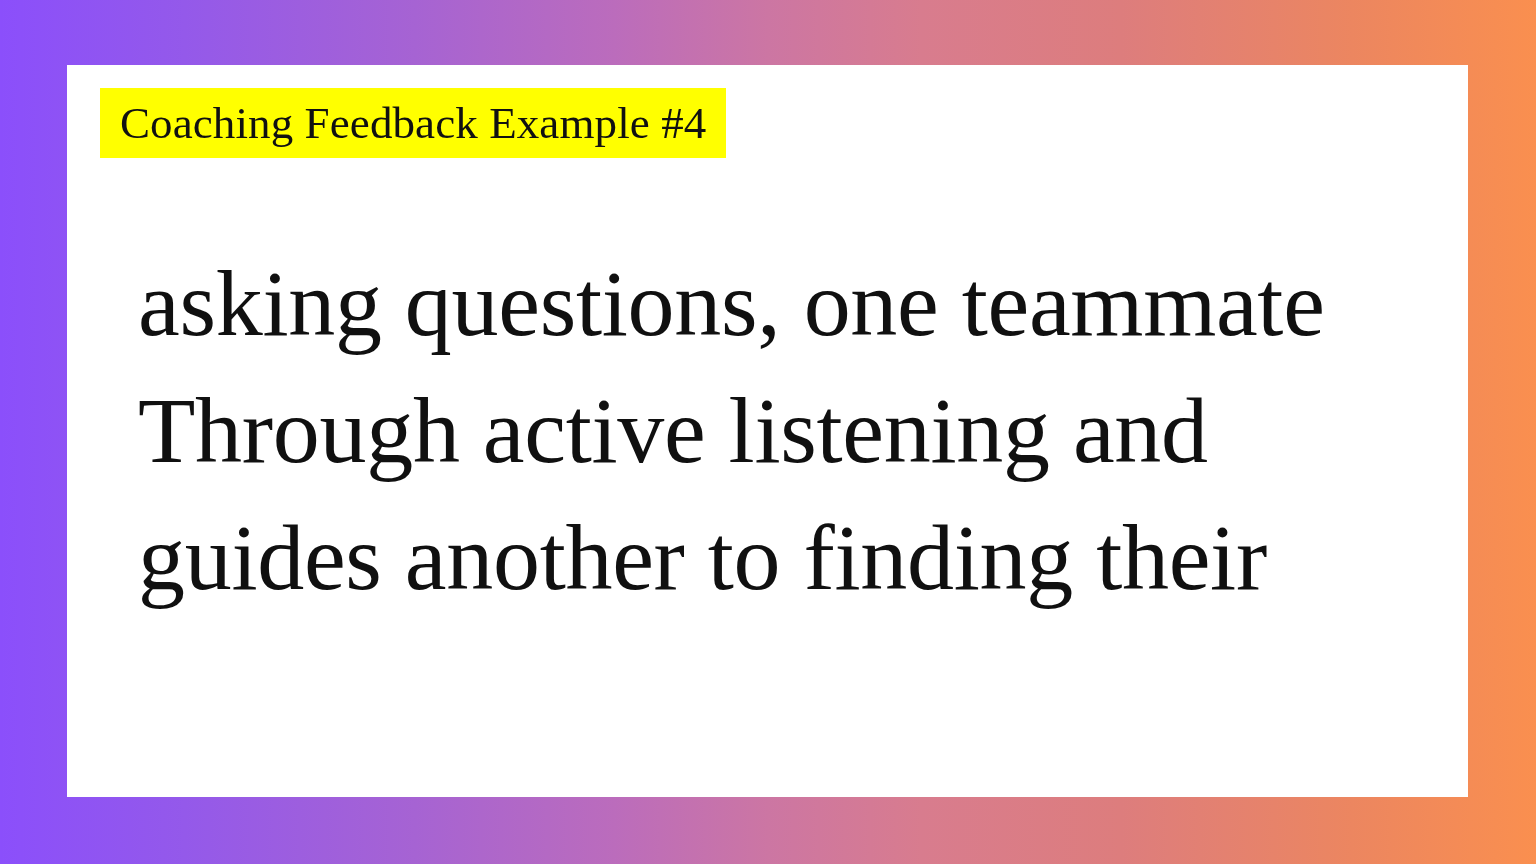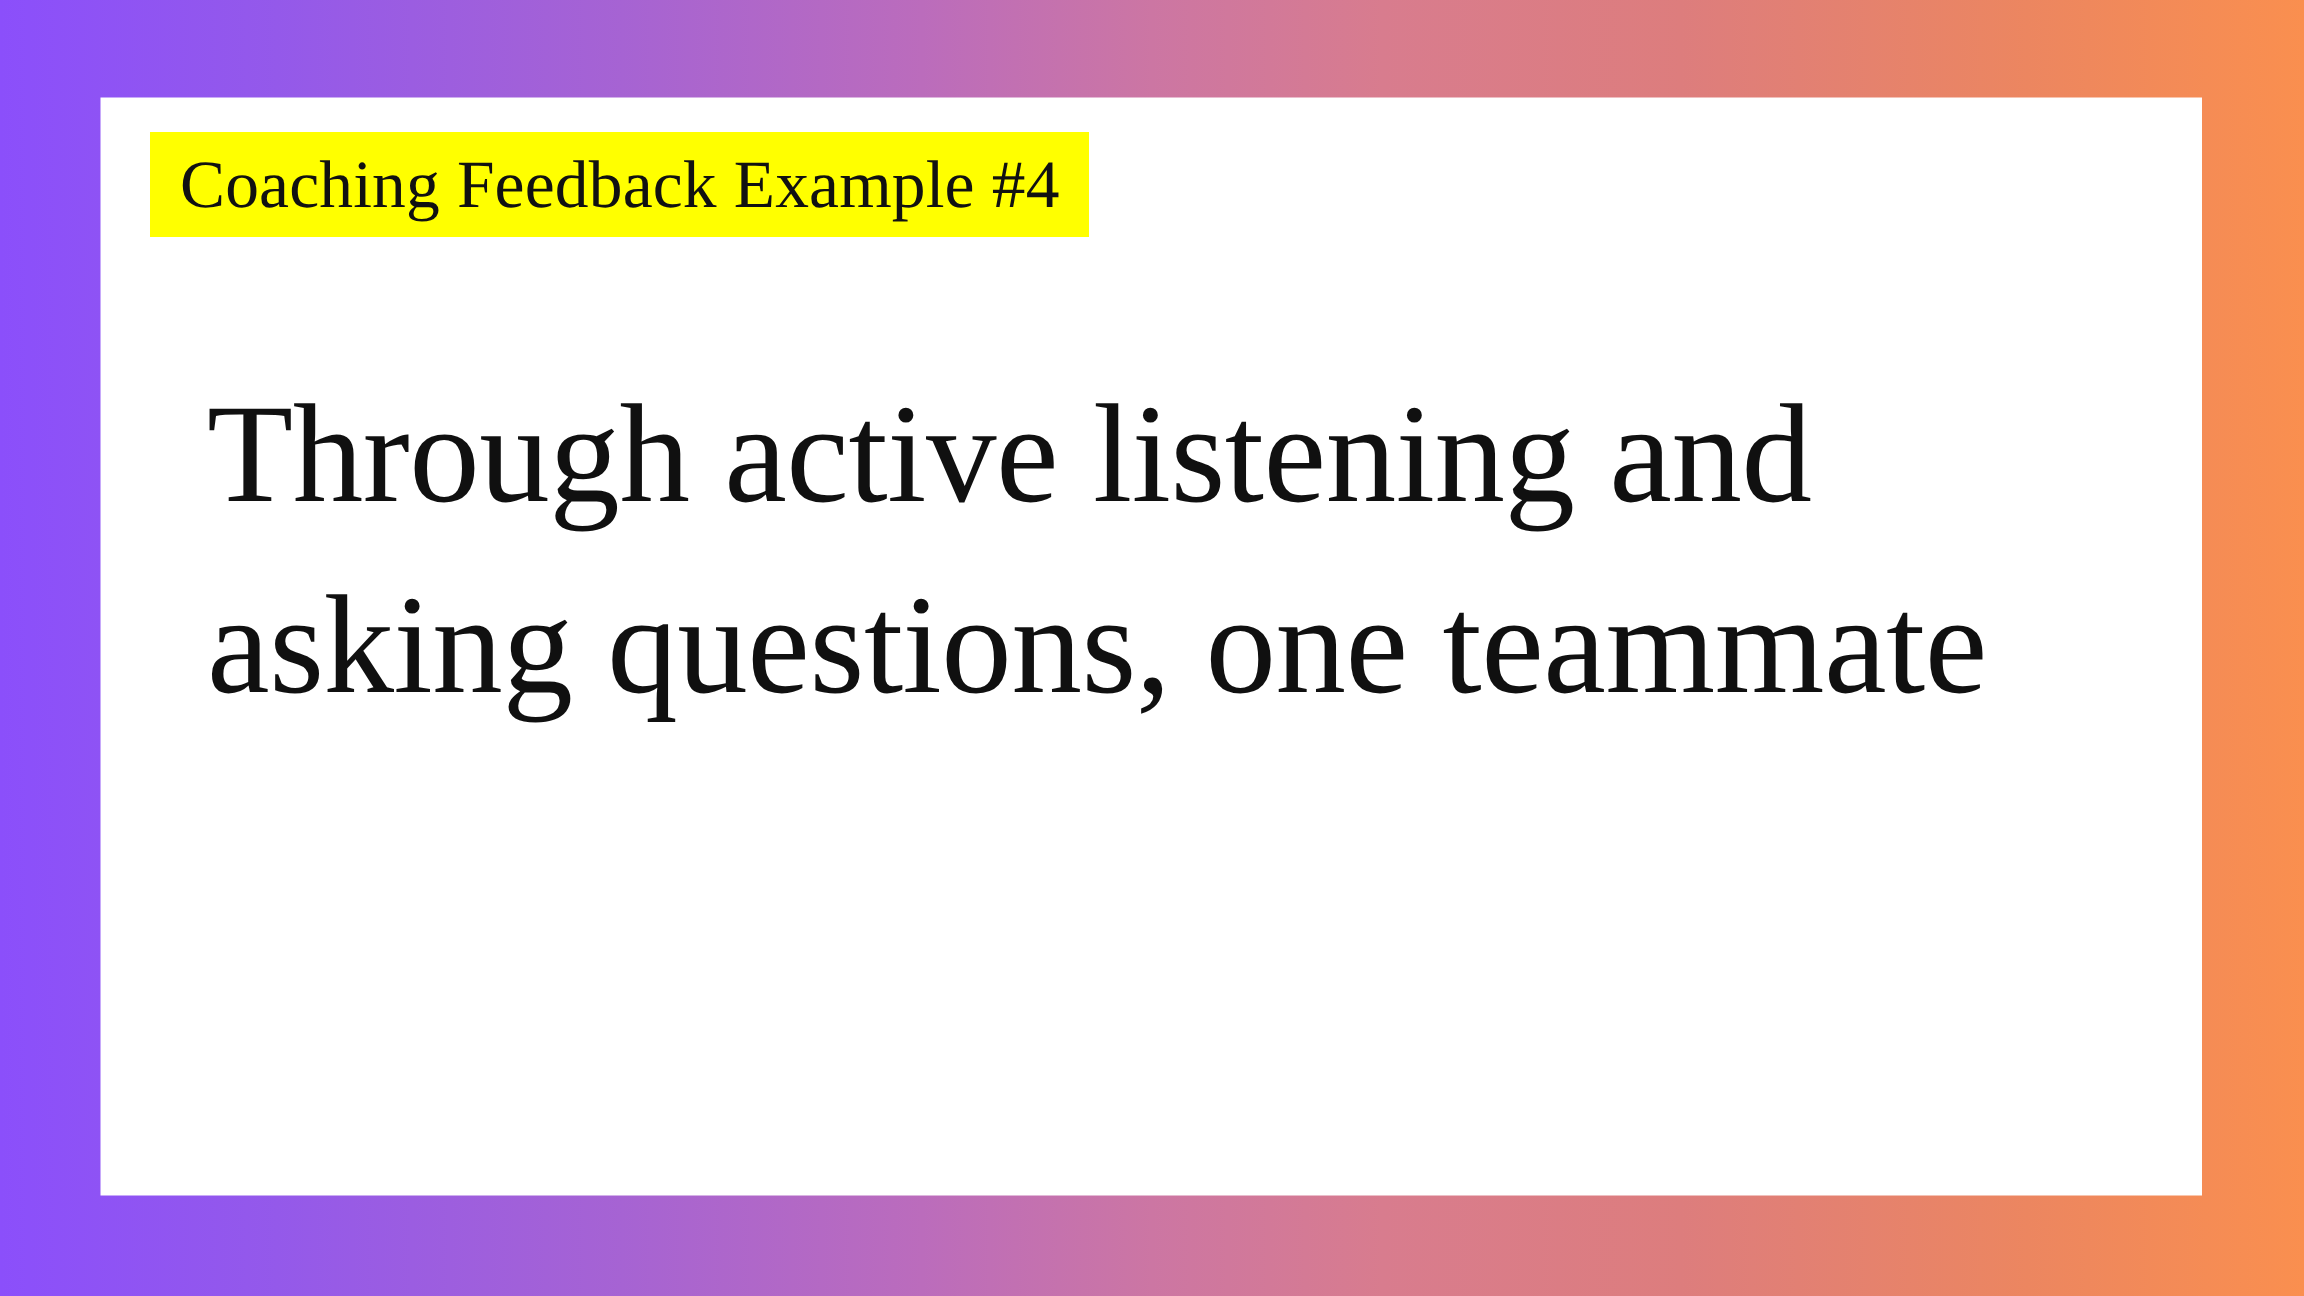--- a/index.html
+++ b/index.html
@@ -82,19 +82,20 @@
 
 <div id="slide">
 
   <div id="card">
 
     <div id="header-row">
       <span class="highlight">Coaching Feedback Example #4</span>
     </div>
 
     <div id="body-block">
+      <div class="body-line">asking questions, one teammate</div>
       <div class="body-line">Through active listening and</div>
-      <div class="body-line">asking questions, one teammate</div>
+      <div class="body-line">guides another to finding their</div>
     </div>
 
   </div>
 
 </div>
 
 </body></html>

